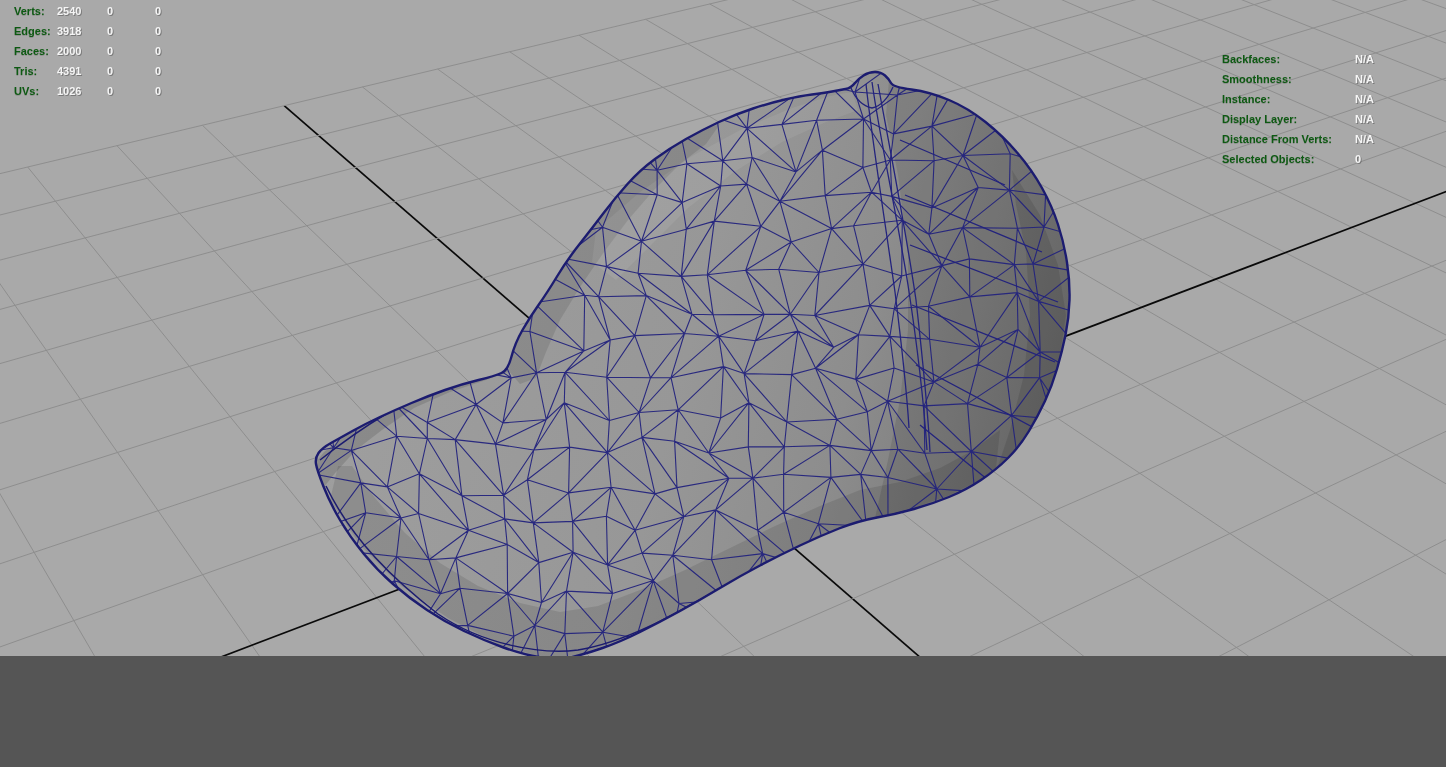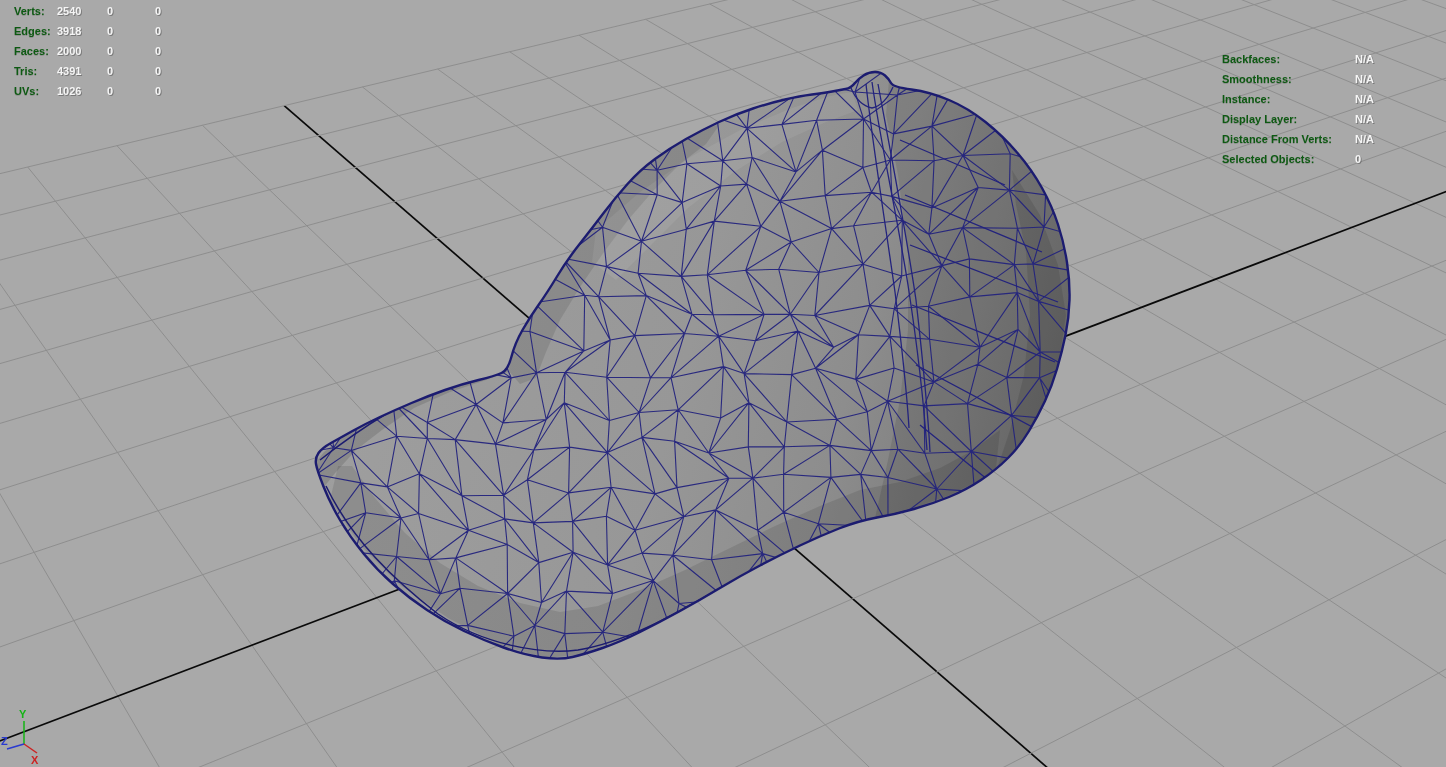--- a/index.html
+++ b/index.html
@@ -1,17 +1,17 @@
 <!DOCTYPE html>
 <html><head>
 <meta charset="utf-8">
 <style>
   html,body{margin:0;padding:0;background:#555;}
   #stage{
-    position:relative;width:1446px;height:767px;overflow:hidden;
+    position:relative;width:1446px;height:656px;overflow:hidden;
     background:#a9a9a9;font-family:"Liberation Sans",sans-serif;
     -webkit-user-select:none;user-select:none;
   }
   #scene{position:absolute;left:0;top:0;}
   .hud{position:absolute;font-size:11px;font-weight:bold;line-height:20px;white-space:nowrap;}
   #hud-left{left:14px;top:1px;}
   .hud-row{position:relative;height:20px;}
   .hud-label{color:#0d5a12;text-shadow:0 1px 0 rgba(0,0,0,0.15);}
   .hud-val{position:absolute;top:0;color:#f5f5f5;text-shadow:1px 1px 0 rgba(90,90,90,0.6);}
   .v1{left:43px;} .v2{left:93px;} .v3{left:141px;}

